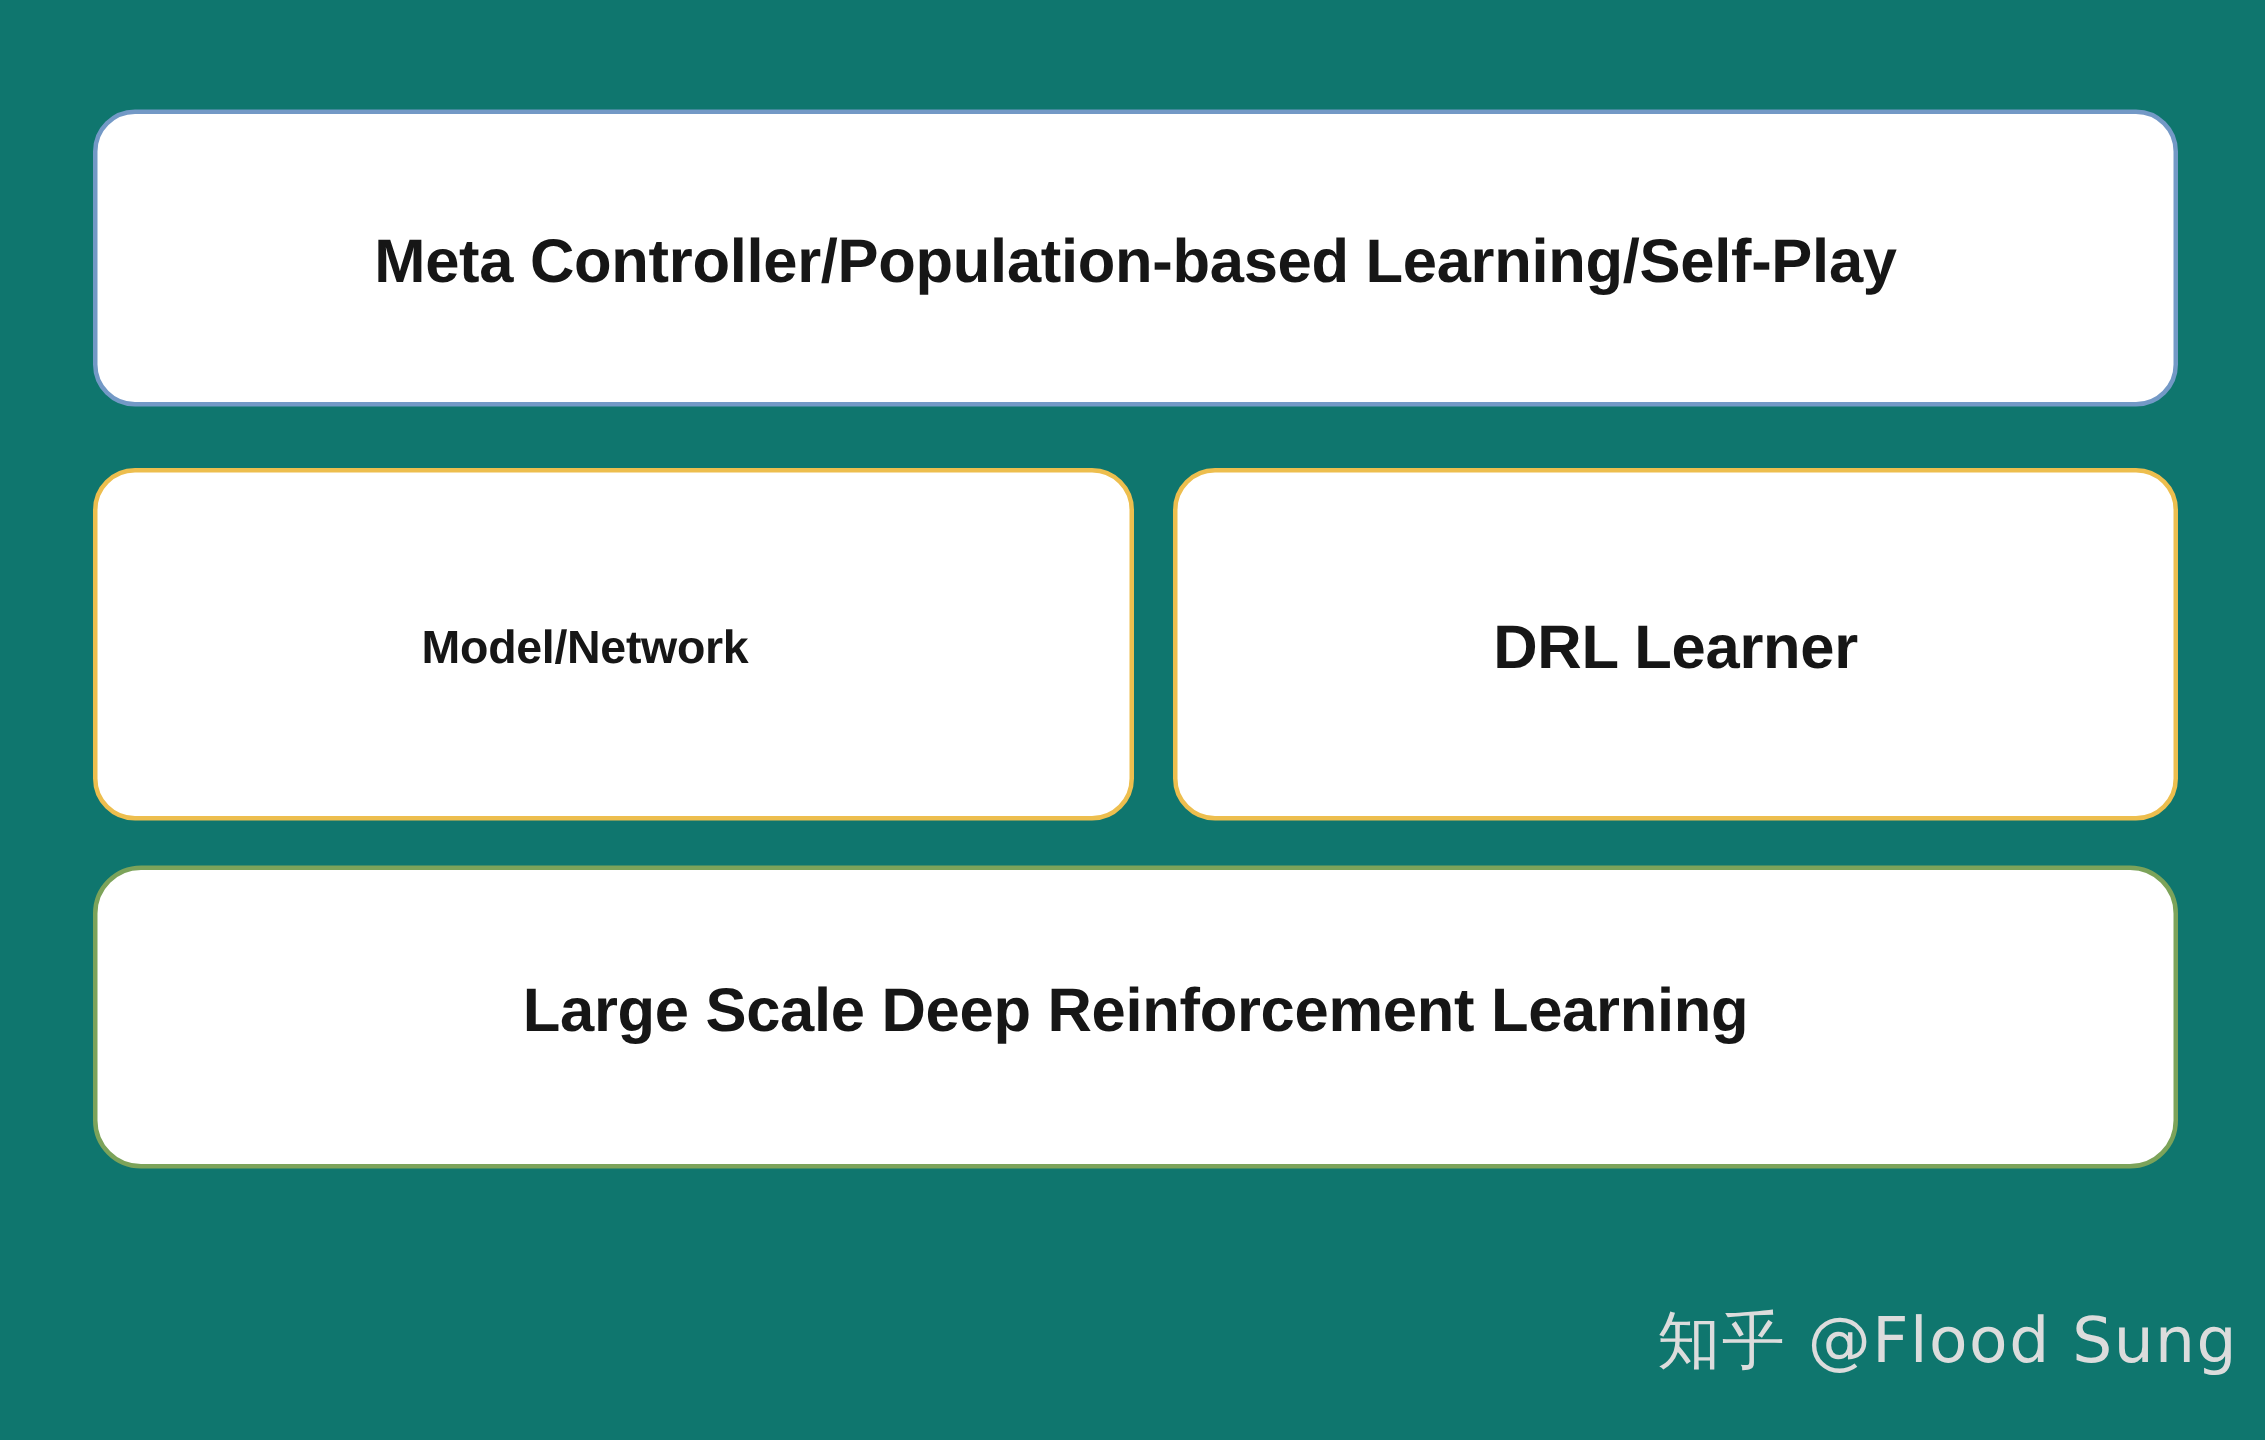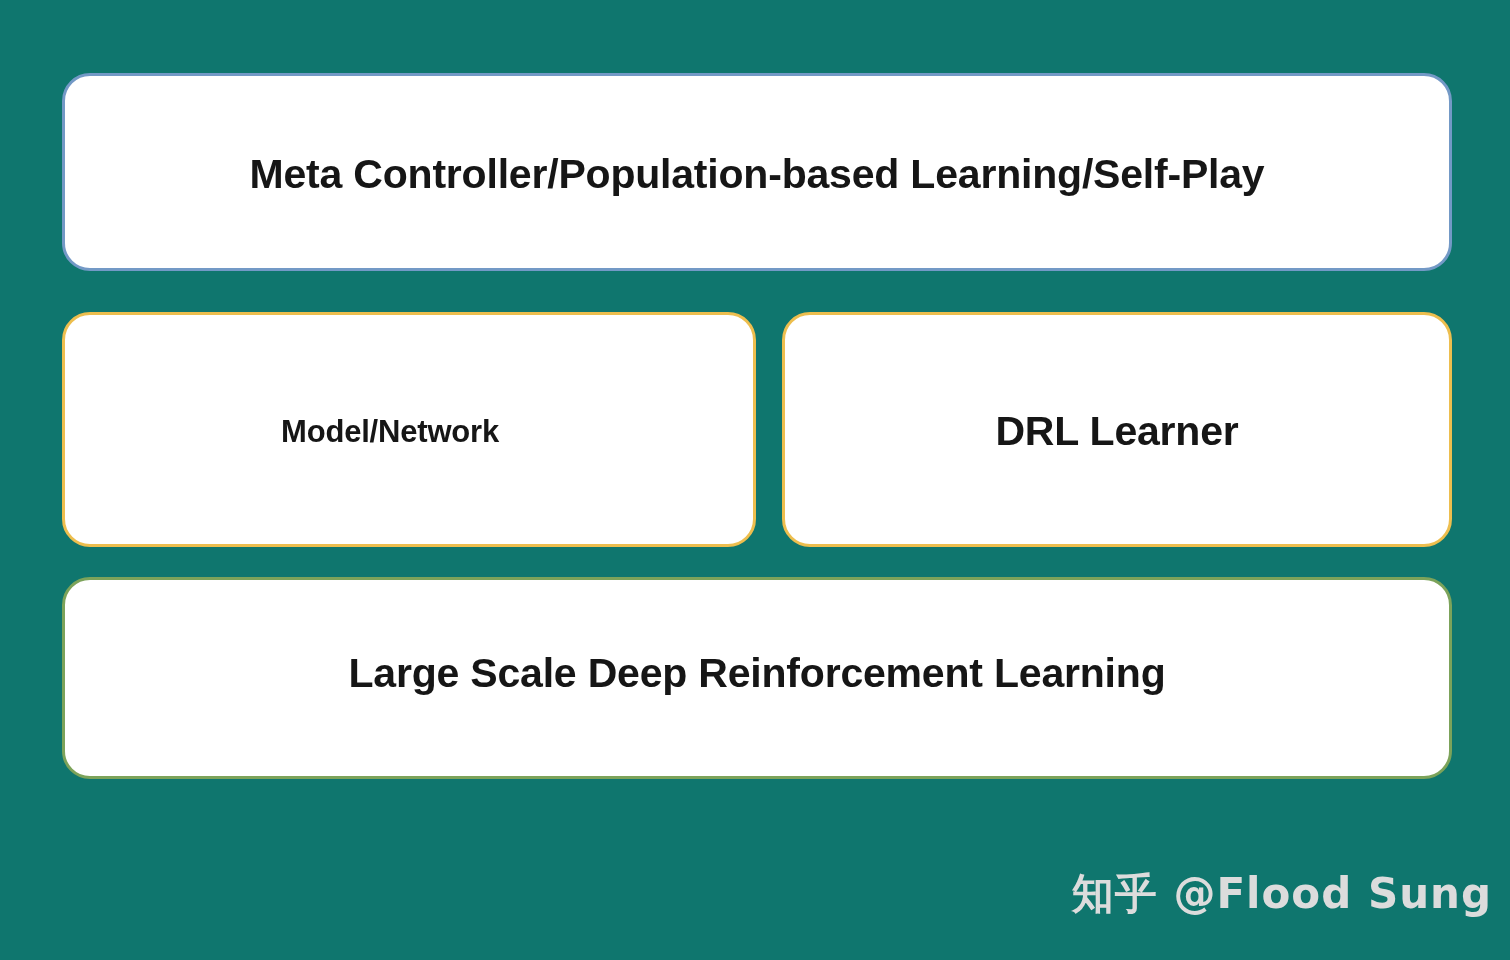--- a/index.html
+++ b/index.html
@@ -112,19 +112,19 @@
   </div>
 
   <div class="node" id="node-model" style="border-color: rgb(237, 190, 78);">
     <span class="node-label">Model/Network</span>
   </div>
 
   <div class="node" id="node-learner" style="border-color: rgb(237, 190, 78);">
     <span class="node-label">DRL Learner</span>
   </div>
 
-  <div class="node" id="node-foundation" style="border-color: rgb(124, 163, 90);">
+  <div class="node" id="node-foundation" style="border-color: rgb(124, 163, 90); border-radius: 32px;">
     <span class="node-label">Large Scale Deep Reinforcement Learning</span>
   </div>
 
-  <div id="watermark" style="color: rgb(220, 220, 220); font-weight: bold;">知乎 @Flood Sung</div>
+  <div id="watermark" style="color: rgb(220, 220, 220);">知乎 @Flood Sung</div>
 
 </div>
 
 </body></html>

